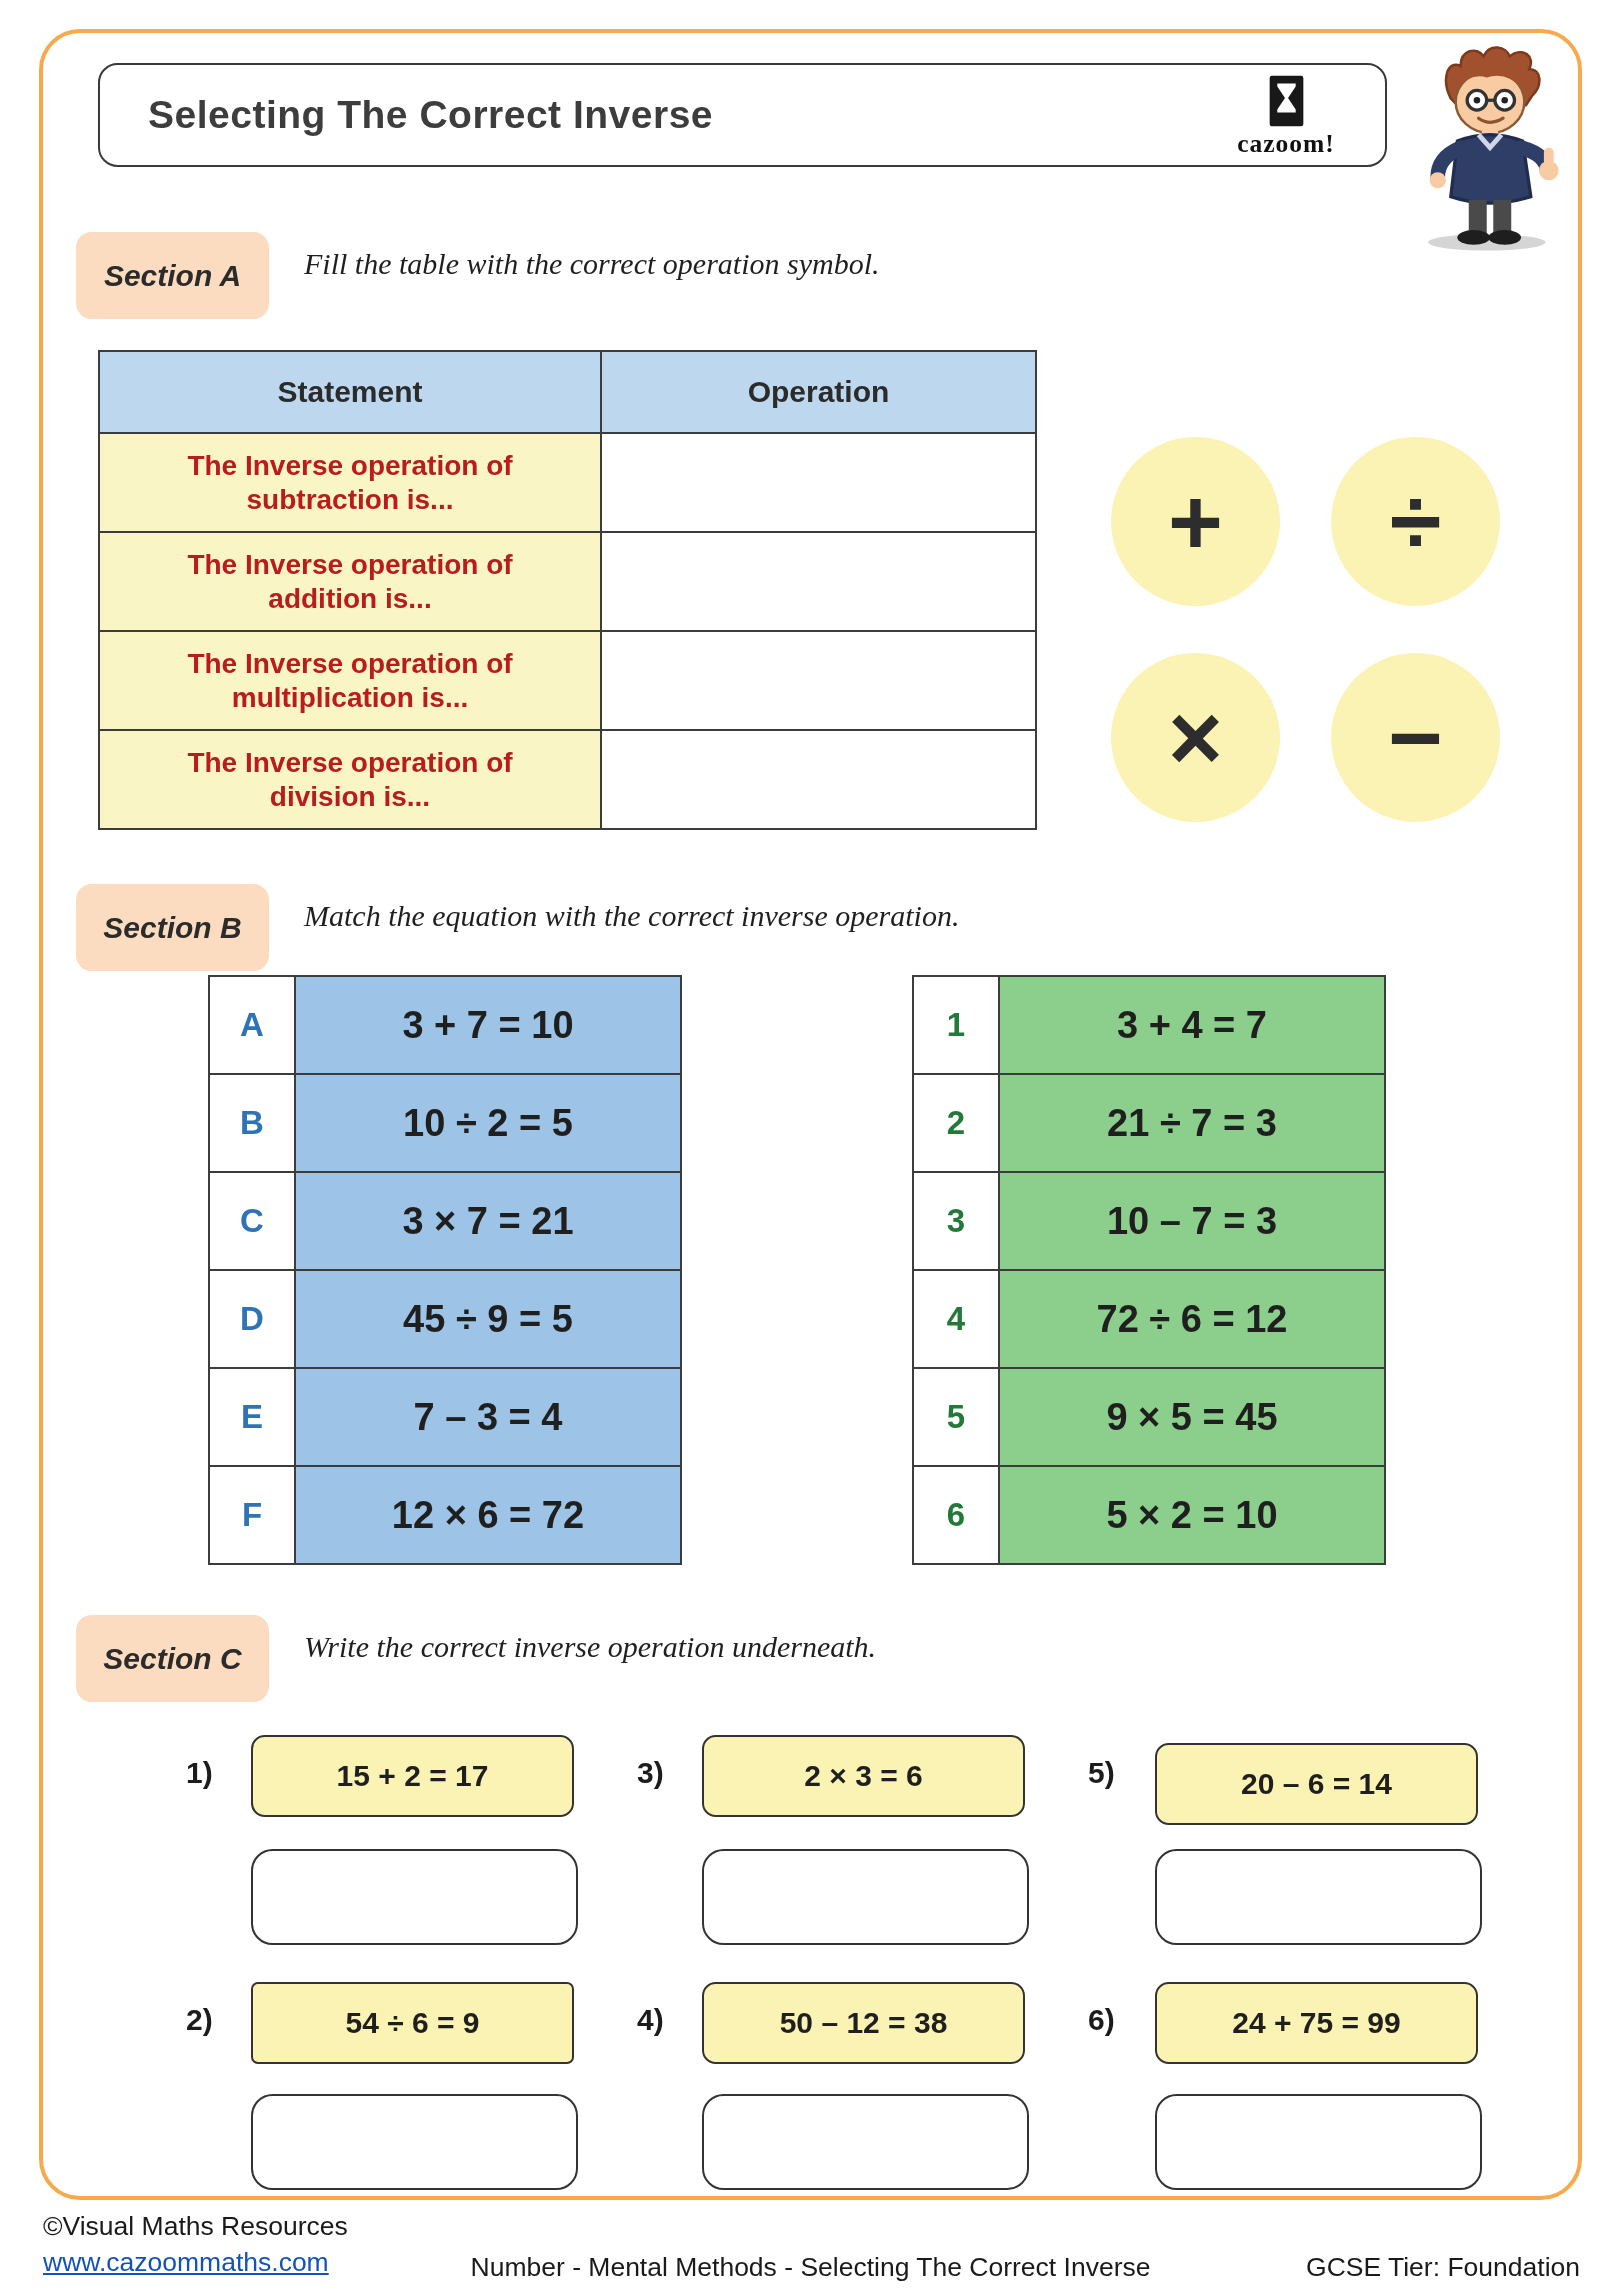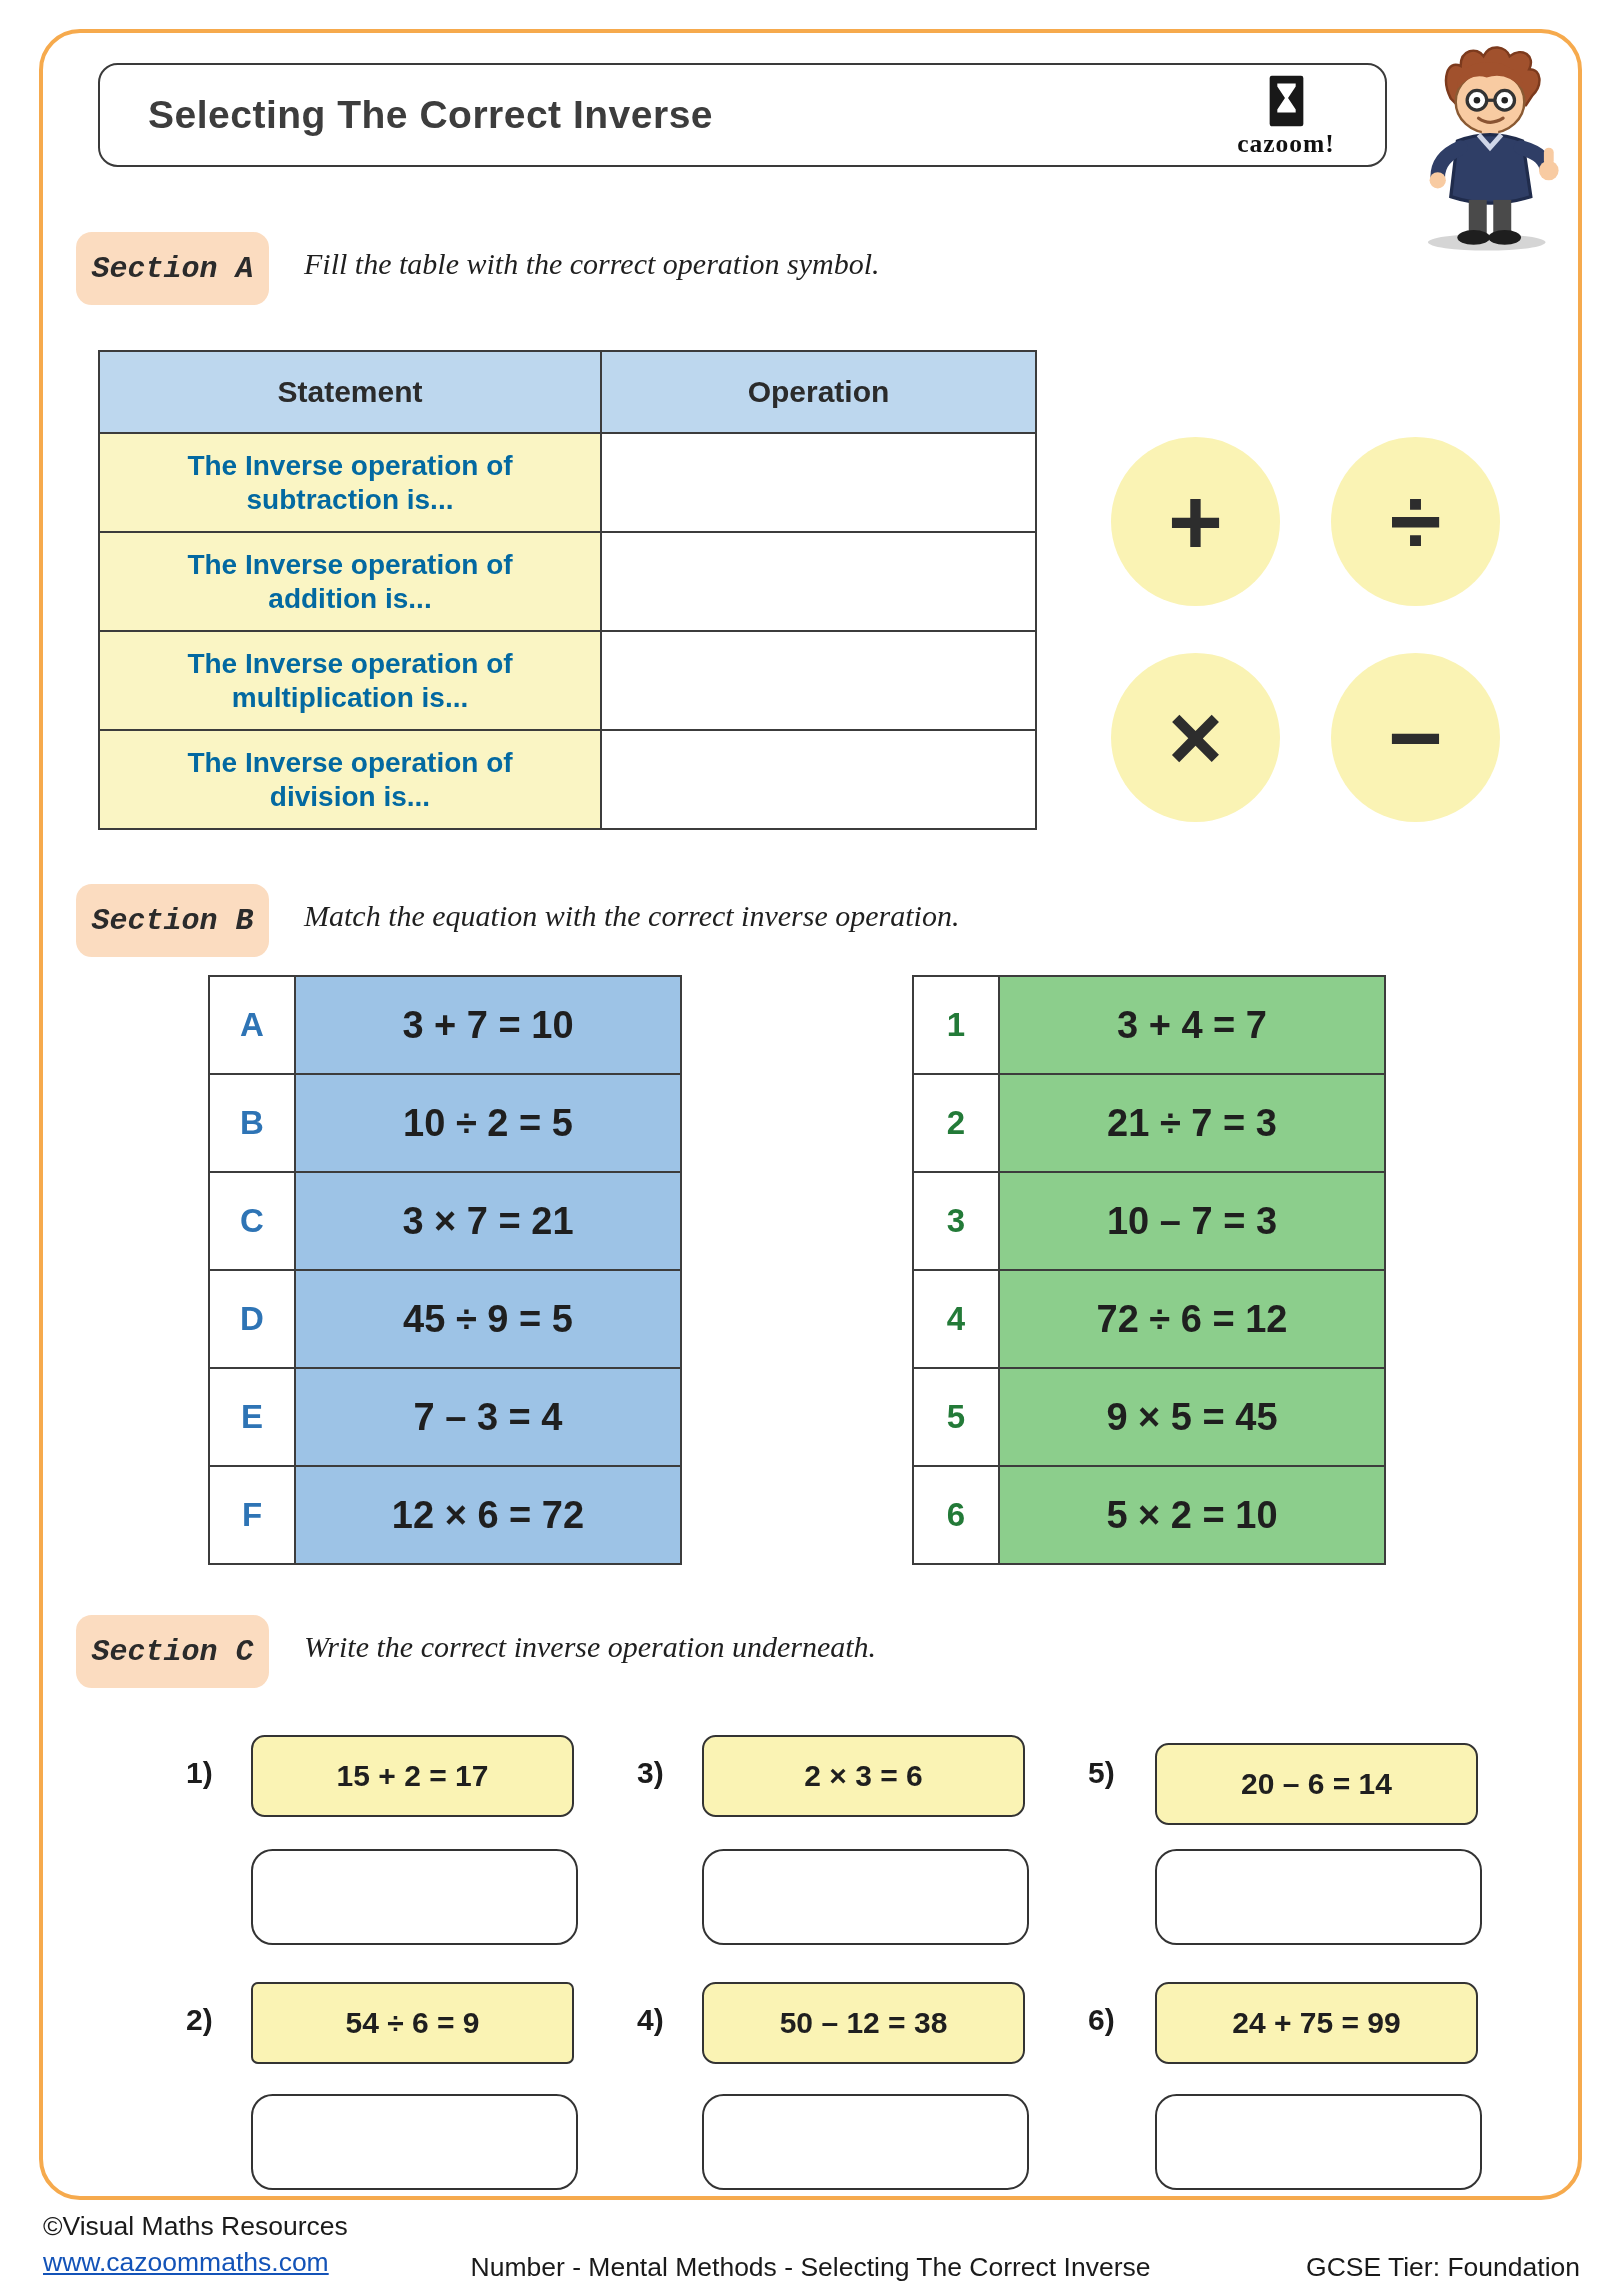--- a/index.html
+++ b/index.html
@@ -16,42 +16,42 @@
                background:#ffffff; border:2.9px solid #3a3a3a; border-radius:19.6px;
                display:flex; align-items:center; z-index:2; }
   .title-text { font-size:39px; font-weight:bold; color:#3d3d3d; padding-left:48px; letter-spacing:0.5px; }
   .logo { position:absolute; right:25.5px; top:4.9px; width:147px; height:94px;
           display:flex; flex-direction:column; align-items:center; justify-content:center; gap:1px; }
   .logo-brand { font-family:"Liberation Serif", serif; font-weight:bold; font-size:25.5px; color:#111; letter-spacing:1px; }
 
   .mascot { position:absolute; left:1392px; top:39px; width:196px; height:214px; z-index:3; }
 
   
-  .section-label { position:absolute; width:193px; height:73px; background:#FBDCC0; border-radius:15.7px;
+  .section-label { position:absolute; width:193px; height:87px; background:#FBDCC0; border-radius:15.7px;
                    display:flex; align-items:center; justify-content:center;
-                   font-family:Liberation Mono, monospace; font-weight:bold; font-style:italic;
+                   font-family:Liberation Sans, sans-serif; font-weight:bold; font-style:italic;
                    font-size:30px; color:#2b2b2b; }
   .lbl-a { left:76px; top:232px; }
   .lbl-b { left:76px; top:884px; }
   .lbl-c { left:76px; top:1615px; }
   .instruction { position:absolute; font-family:"Liberation Serif", serif; font-style:italic;
                  font-size:30px; color:#1f1f1f; }
   .ins-a { left:304px; top:247px; }
   .ins-b { left:304px; top:899px; }
   .ins-c { left:304px; top:1630px; }
 
   
   table { border-collapse:collapse; }
   .table-a { position:absolute; left:98px; top:350px; }
   .table-a th, .table-a td { border:2.9px solid #3c3c3c; text-align:center; vertical-align:middle; }
   .table-a th { background:#BDD7EE; height:82px; font-size:30px; color:#2b2b2b; }
   .th-statement { width:502px; }
   .th-operation { width:435px; }
   .statement-cell { background:#FAF5C4; height:99px; font-weight:bold; font-size:28px;
-                    color:#0369a1; line-height:1.2; padding:0 35px; }
+                    color:#b91c1c; line-height:1.2; padding:0 35px; }
   .operation-cell { background:#ffffff; }
 
   
   .sym { position:absolute; width:169px; height:169px; border-radius:50%; background:#FAF3B4;
          display:flex; align-items:center; justify-content:center;
          font-size:94px; font-weight:bold; color:#2d2d2d; }
   .sym-plus   { left:1111px; top:437px; }
   .sym-divide { left:1331px; top:437px; }
   .sym-times  { left:1111px; top:653px; }
   .sym-minus  { left:1331px; top:653px; }

